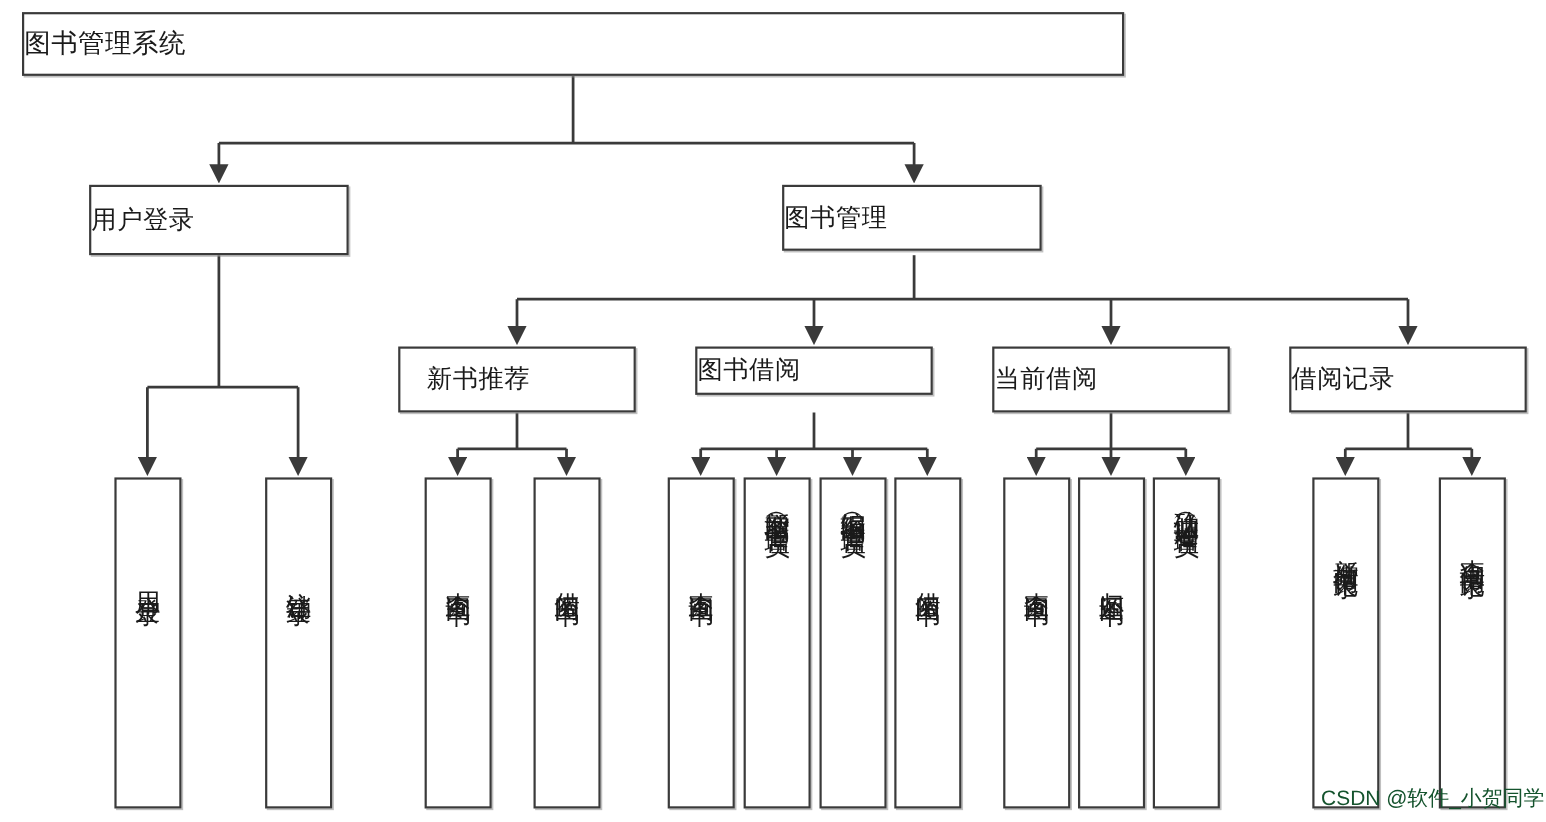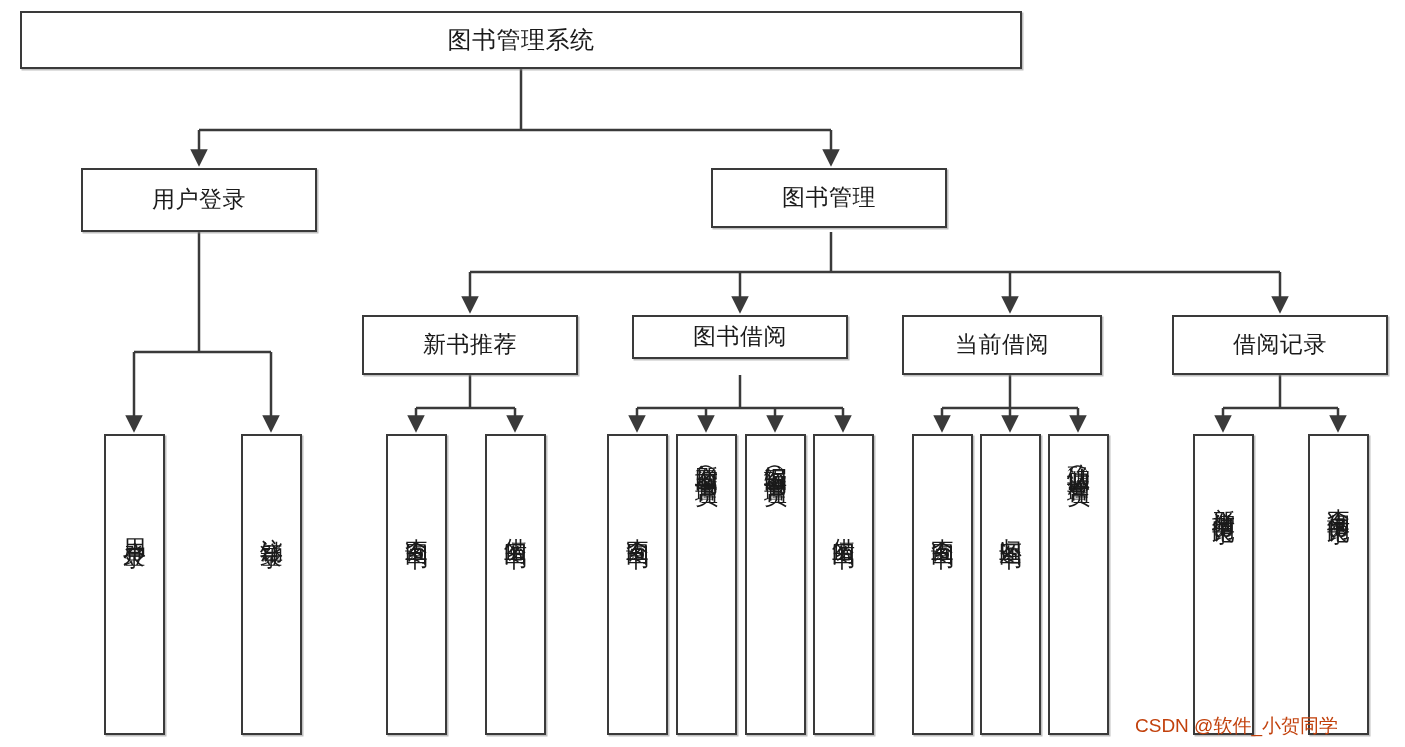--- a/index.html
+++ b/index.html
@@ -26,21 +26,20 @@
     pointer-events: none;
   }
   .node {
     position: absolute;
     box-sizing: border-box;
     background: #ffffff;
     border: 2.5px solid #3a3a3a;
     box-shadow: 1.5px 1.5px 0 0 rgba(140,140,140,0.55);
     display: flex;
     align-items: center;
-    justify-content: center;
     color: #1a1a1a;
     z-index: 2;
   }
   .node-label {
     display: block;
     white-space: pre;
     line-height: 1.18;
     letter-spacing: 0.5px;
     text-align: center;
   }
@@ -67,24 +66,24 @@
     margin-top: 78px;
   }
   .node.leaf.mid2 .node-label {
     margin-top: 48px;
   }
   .node.leaf.tall .node-label {
     margin-top: 4px;
   }
   #watermark {
     position: absolute;
-    left: 1135px;
+    left: 1201px;
     top: 713px;
     font-size: 19px;
-    color: #c2410c;
+    color: #14532d;
     white-space: pre;
     z-index: 5;
     font-family: "Liberation Sans", "DejaVu Sans", sans-serif;
   }
 </style>
 </head>
 <body>
 
 <div id="canvas">
 
@@ -140,27 +139,27 @@
     <span class="node-label">图书管理系统</span>
   </div>
 
   <div class="node horiz" style="left:81px; top:168px; width:236px; height:64px;">
     <span class="node-label">用户登录</span>
   </div>
   <div class="node horiz" style="left:711px; top:168px; width:236px; height:60px;">
     <span class="node-label">图书管理</span>
   </div>
 
-  <div class="node horiz" style="left:362px; top:315px; width:216px; height:60px;">
+  <div class="node horiz" style="left:362px; top:315px; width:216px; height:60px;padding-left:24px;">
     <span class="node-label">新书推荐</span>
   </div>
   <div class="node horiz" style="left:632px; top:315px; width:216px; height:44px;">
     <span class="node-label">图书借阅</span>
   </div>
-  <div class="node horiz" style="left:902px; top:315px; width:200px; height:60px;">
+  <div class="node horiz" style="left:902px; top:315px; width:216px; height:60px;">
     <span class="node-label">当前借阅</span>
   </div>
   <div class="node horiz" style="left:1172px; top:315px; width:216px; height:60px;">
     <span class="node-label">借阅记录</span>
   </div>
 
   <div class="node leaf mid" style="left:104px; top:434px; width:61px; height:301px;">
     <span class="node-label">用户登录</span>
   </div>
   <div class="node leaf mid" style="left:241px; top:434px; width:61px; height:301px;">

